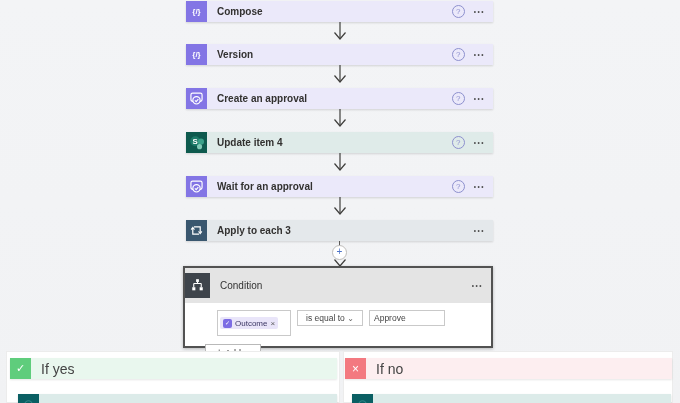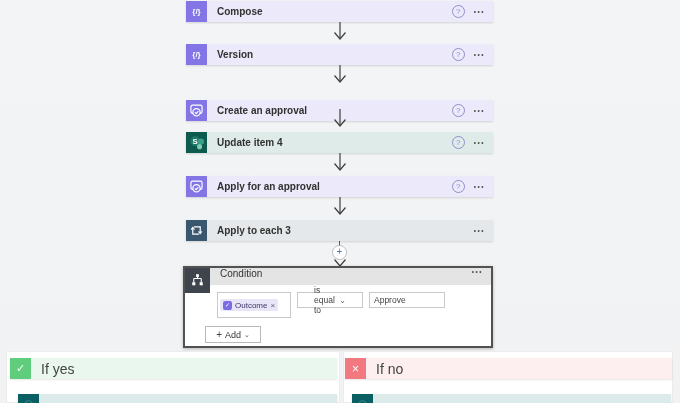--- a/index.html
+++ b/index.html
@@ -35,34 +35,34 @@
   .vline { position:absolute; left:339px; width:1px; background:#5a5856; }
   .plus-btn { position:absolute; left:332px; top:245px; width:15px; height:15px;
               border:1px solid #bfbdbb; border-radius:50%; background:#fff;
               color:#4f74c8; font-size:10px; line-height:12px; text-align:center;
               cursor:pointer; z-index:2; }
   .head-only { position:absolute; left:332px; top:258px; width:16px; height:9px; }
 
   
   .cond { position:absolute; left:183px; top:266px; width:310px; height:82px;
           background:#fff; border:2px solid #525252; box-shadow:0 1px 3px rgba(0,0,0,.25); }
-  .cond-header { height:17px; background:#e4e4e4; display:flex; align-items:flex-start; cursor:pointer; }
+  .cond-header { height:35px; background:#e4e4e4; display:flex; align-items:center; cursor:pointer; }
   .cond-header .tile { width:25px; height:25px; flex:0 0 25px; }
   .cond-header .label { margin-left:10px; flex:1; font-size:10px; color:#333; }
   .cond-body { padding:7px 0 0 20px; }
   .row { display:flex; gap:6px; }
   .fld { border:1px solid #c9c9c9; background:#fff; height:16px;
          display:flex; align-items:center; font-size:8.5px; color:#444; }
   .fld-token { width:74px; padding:12px 2px;margin-left:12px; }
   .chip { background:#e9e5f9; border-radius:2px; height:12px; display:flex;
           align-items:center; gap:3px; padding:0 3px; font-size:8px; color:#3b3663; cursor:pointer; }
   .chip .mini { width:9px; height:9px; background:#7c6ce4; border-radius:2px;
                 color:#fff; font-size:6px; line-height:9px; text-align:center; }
   .chip .x { color:#5a5a5a; font-size:8px; cursor:pointer; }
-  .fld-op { width:66px; padding:0 16px; justify-content:space-between; cursor:pointer; }
+  .fld-op { width:66px; padding:0 8px; justify-content:space-between; cursor:pointer; }
   .fld-op .chev { color:#666; font-size:8px; }
   .fld-val { width:76px;justify-content:center; }
   .fld-val input { border:none; outline:none; width:100%; height:100%;
                    font-size:8.5px; color:#444; padding:0 4px;
                    font-family:"Liberation Sans", sans-serif; }
   .add-btn { margin-top:8px; width:56px; height:17px; border:1px solid #b9b9b9;
              background:#fff; display:flex; align-items:center; justify-content:center;
              gap:3px; font-size:9px; color:#333; cursor:pointer; }
   .add-btn .p { font-size:10px; color:#444; }
   .add-btn .chev { font-size:7px; color:#555; }
@@ -114,21 +114,21 @@
     <span class="label">Version</span>
     <span class="help">?</span>
     <span class="menu">•••</span>
   </div>
 
   <svg class="arrow" style="top:65px" viewBox="0 0 16 23">
     <line x1="8" y1="0" x2="8" y2="16" stroke="#3f3e3c" stroke-width="1.2"></line>
     <polyline points="2.5,10.5 8,17 13.5,10.5" fill="none" stroke="#3f3e3c" stroke-width="1.2"></polyline>
   </svg>
 
-  <div class="card bg-lav" style="top:100px">
+  <div class="card bg-lav" style="top:88px">
     <span class="tile ic-purple">
       <svg width="15" height="15" viewBox="0 0 14 14">
         <rect x="1.8" y="2" width="10.4" height="7.6" rx="1.6" fill="none" stroke="#fff" stroke-width="1.1"></rect>
         <circle cx="7" cy="8.7" r="3.4" fill="#8375e5" stroke="#fff" stroke-width="1.1"></circle>
         <path d="M5.5 8.7 L6.7 9.9 L8.7 7.6" fill="none" stroke="#fff" stroke-width="1.1"></path>
       </svg>
     </span>
     <span class="label">Create an approval</span>
     <span class="help">?</span>
     <span class="menu">•••</span>
@@ -159,21 +159,21 @@
   </svg>
 
   <div class="card bg-lav" style="top:176px">
     <span class="tile ic-purple">
       <svg width="15" height="15" viewBox="0 0 14 14">
         <rect x="1.8" y="2" width="10.4" height="7.6" rx="1.6" fill="none" stroke="#fff" stroke-width="1.1"></rect>
         <circle cx="7" cy="8.7" r="3.4" fill="#8375e5" stroke="#fff" stroke-width="1.1"></circle>
         <path d="M5.5 8.7 L6.7 9.9 L8.7 7.6" fill="none" stroke="#fff" stroke-width="1.1"></path>
       </svg>
     </span>
-    <span class="label">Apply for an approval</span>
+    <span class="label">Wait for an approval</span>
     <span class="help">?</span>
     <span class="menu">•••</span>
   </div>
 
   <svg class="arrow" style="top:197px" viewBox="0 0 16 23">
     <line x1="8" y1="0" x2="8" y2="16" stroke="#3f3e3c" stroke-width="1.2"></line>
     <polyline points="2.5,10.5 8,17 13.5,10.5" fill="none" stroke="#3f3e3c" stroke-width="1.2"></polyline>
   </svg>
 
   <div class="card bg-gray" style="top:220px">

